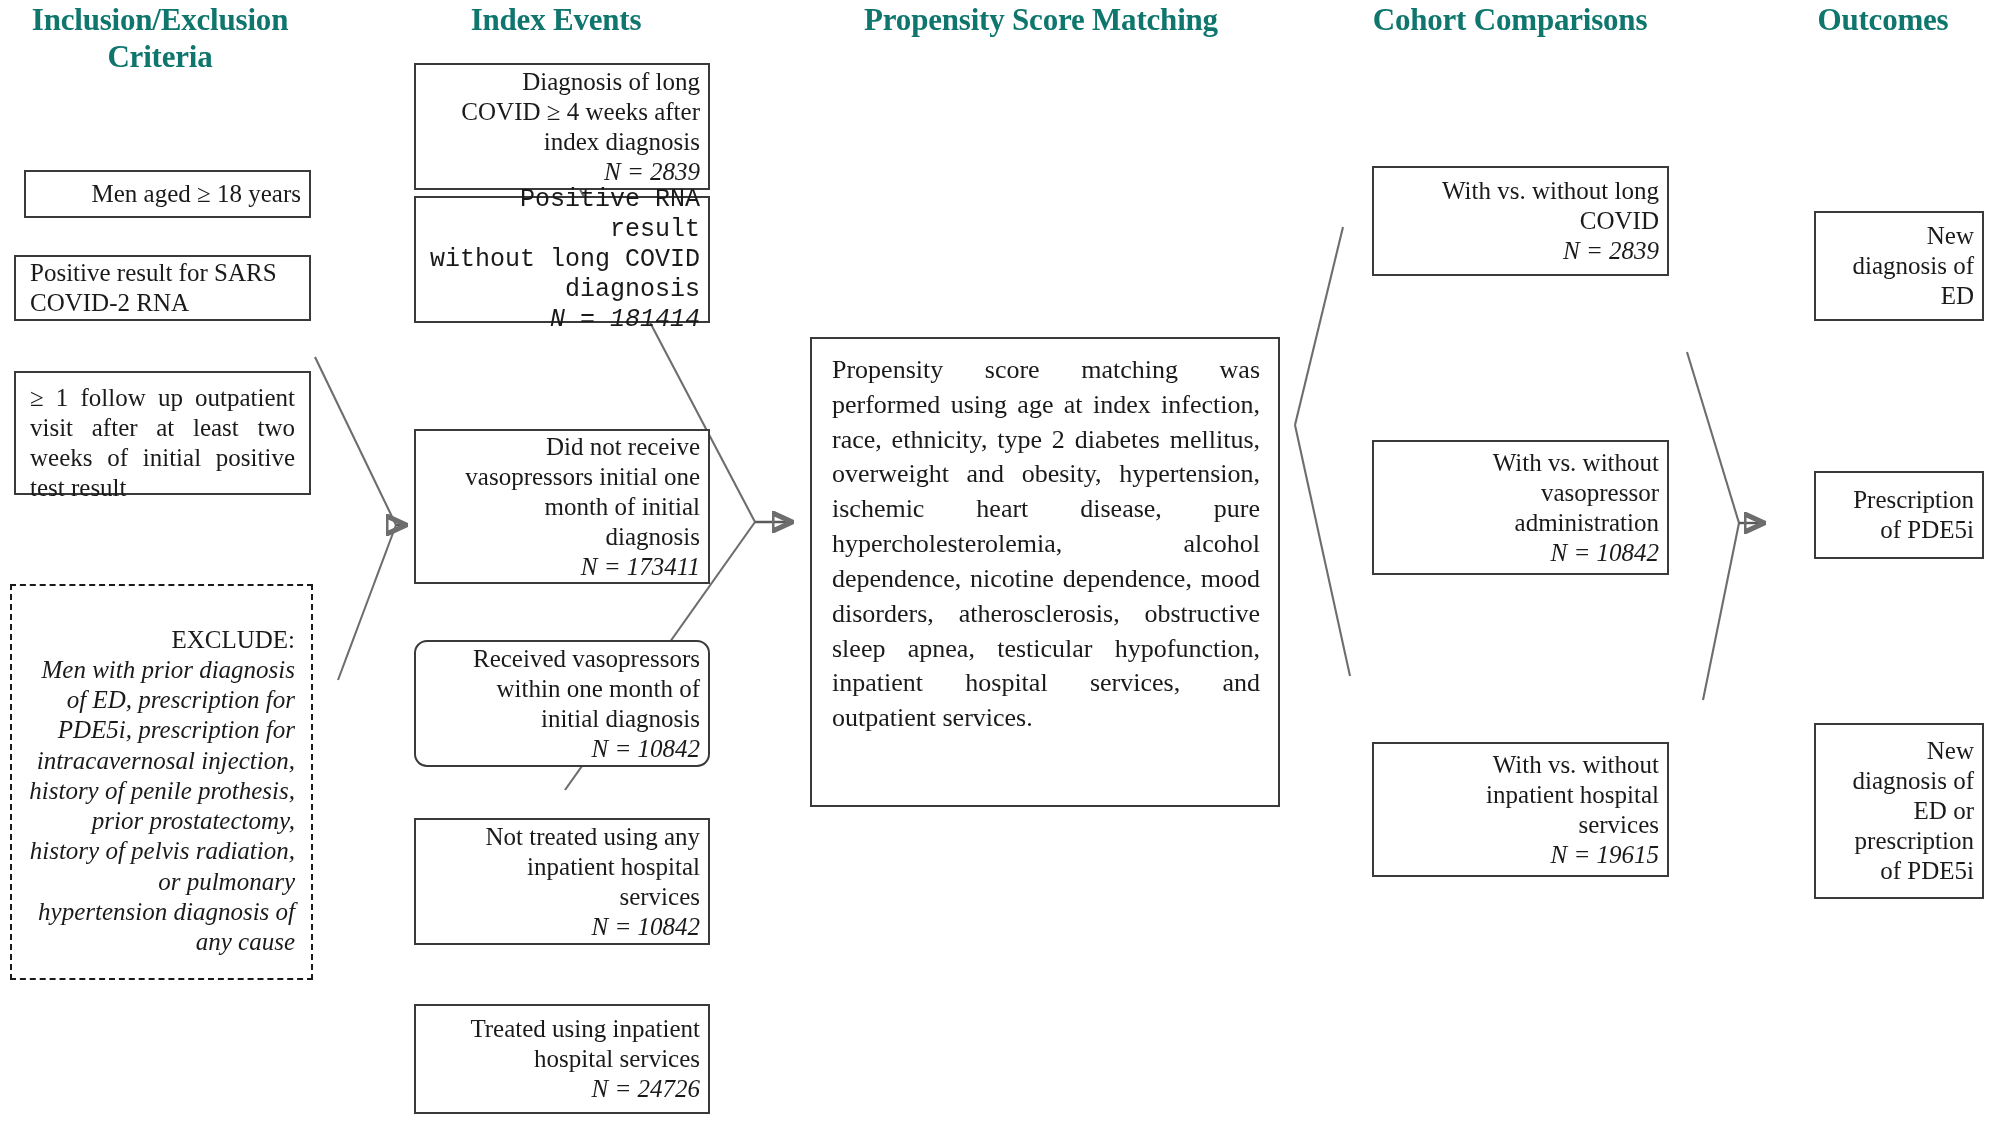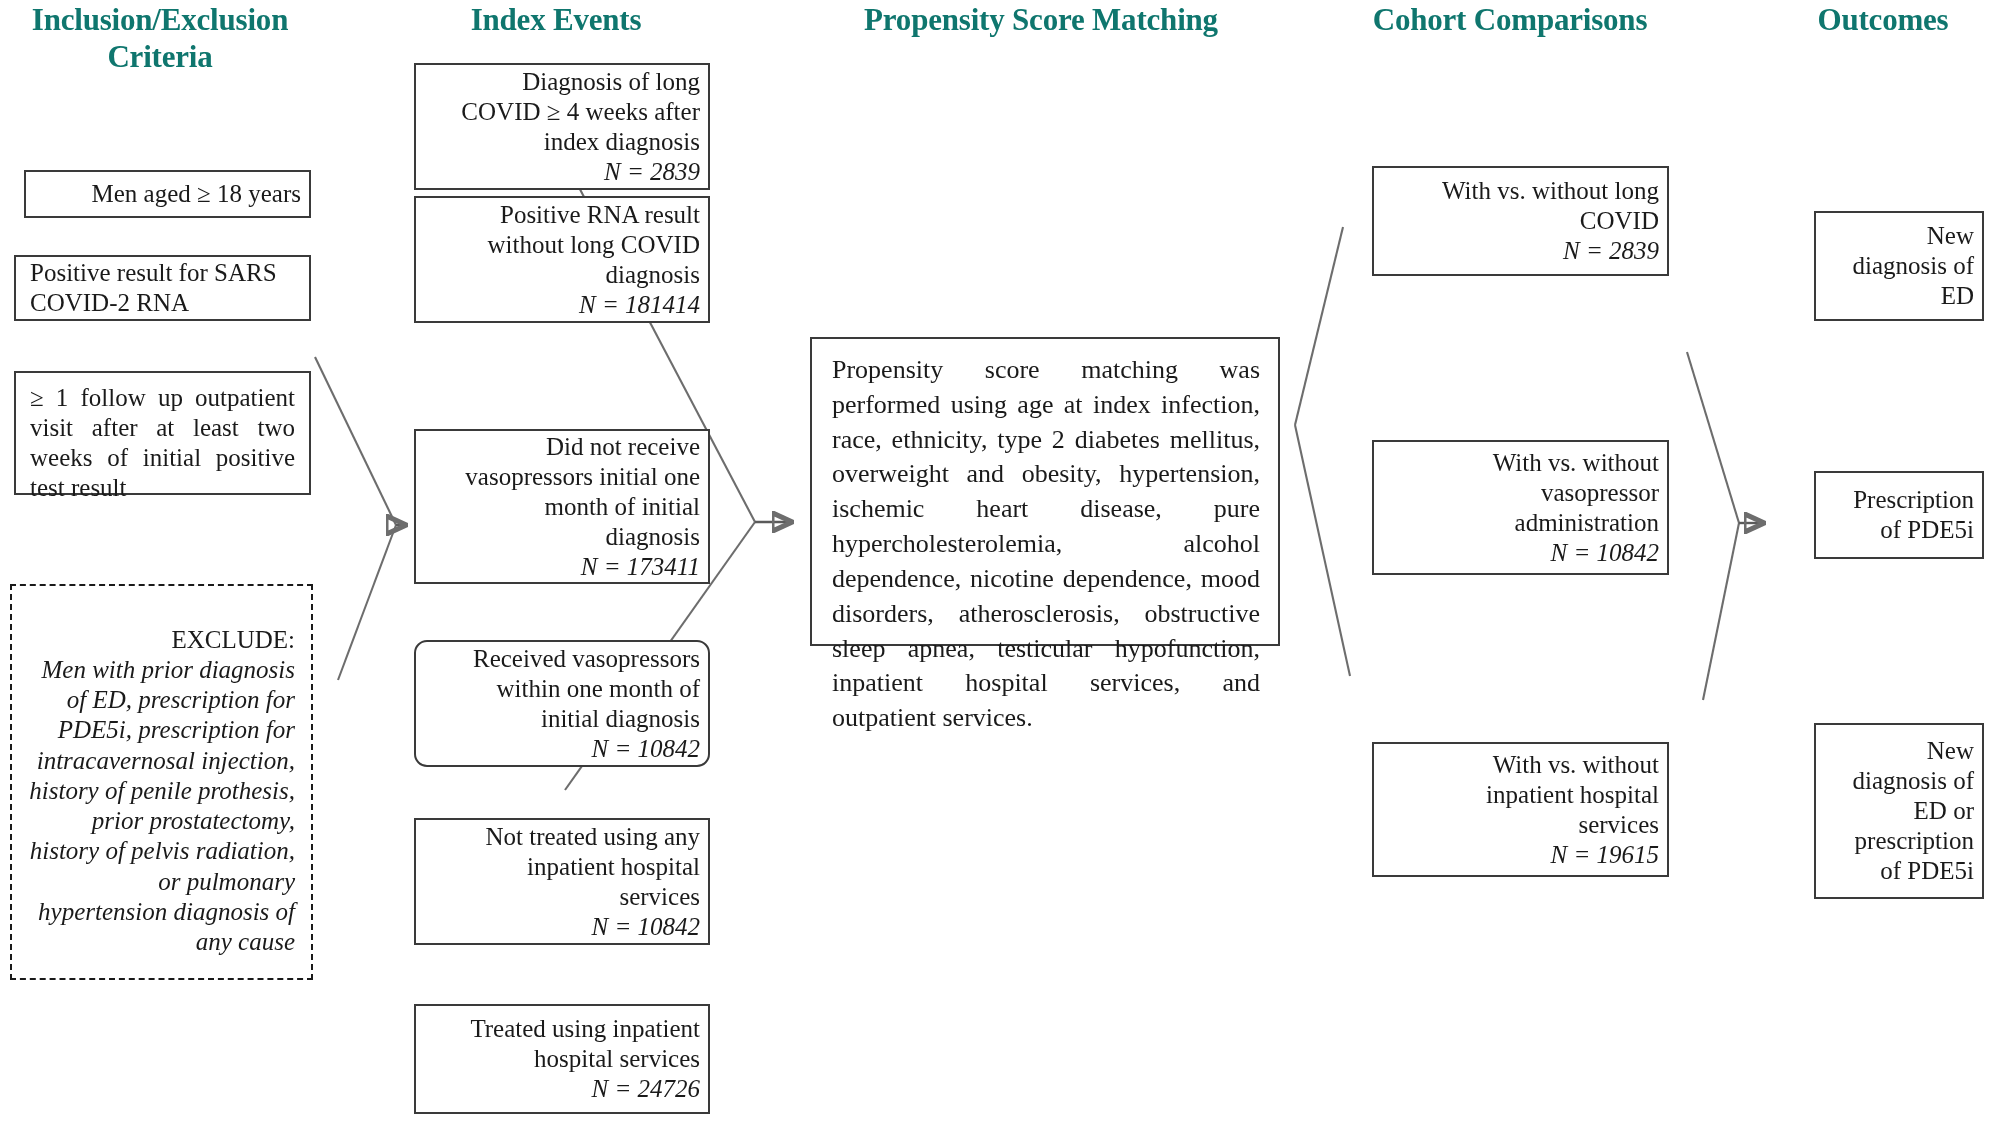--- a/index.html
+++ b/index.html
@@ -150,21 +150,21 @@
     <span class="excl-body">Men with prior diagnosis of ED, prescription for PDE5i, prescription for intracavernosal injection, history of penile prothesis, prior prostatectomy, history of pelvis radiation, or pulmonary hypertension diagnosis of any cause</span>
   </div>
 
   <div class="node" style="left:414px; top:63px; width:296px; height:127px;">
     <span class="line">Diagnosis of long</span>
     <span class="line ge">COVID ≥ 4 weeks after</span>
     <span class="line">index diagnosis</span>
     <span class="n-val">N = 2839</span>
   </div>
 
-  <div class="node" style="left:414px; top:196px; width:296px; height:127px;">
+  <div class="node" style="left:414px; top:196px; width:296px; height:127px;font-family:Liberation Mono, monospace;">
     <span class="line">Positive RNA result</span>
     <span class="line">without long COVID</span>
     <span class="line">diagnosis</span>
     <span class="n-val">N = 181414</span>
   </div>
 
   <div class="node" style="left:414px; top:429px; width:296px; height:155px;">
     <span class="line">Did not receive</span>
     <span class="line">vasopressors initial one</span>
     <span class="line">month of initial</span>
@@ -185,21 +185,21 @@
     <span class="line">services</span>
     <span class="n-val">N = 10842</span>
   </div>
 
   <div class="node" style="left:414px; top:1004px; width:296px; height:110px;">
     <span class="line">Treated using inpatient</span>
     <span class="line">hospital services</span>
     <span class="n-val">N = 24726</span>
   </div>
 
-  <div class="psm-box" style="left:810px; top:337px; width:470px; height:309px;">
+  <div class="psm-box" style="left:810px; top:337px; width:470px; height:470px;">
     <span>Propensity score matching was performed using age at index infection, race, ethnicity, type 2 diabetes mellitus, overweight and obesity, hypertension, ischemic heart disease, pure hypercholesterolemia, alcohol dependence, nicotine dependence, mood disorders, atherosclerosis, obstructive sleep apnea, testicular hypofunction, inpatient hospital services, and outpatient services.</span>
   </div>
 
   <div class="node" style="left:1372px; top:166px; width:297px; height:110px;">
     <span class="line">With vs. without long</span>
     <span class="line">COVID</span>
     <span class="n-val">N = 2839</span>
   </div>
 
   <div class="node" style="left:1372px; top:440px; width:297px; height:135px;">

